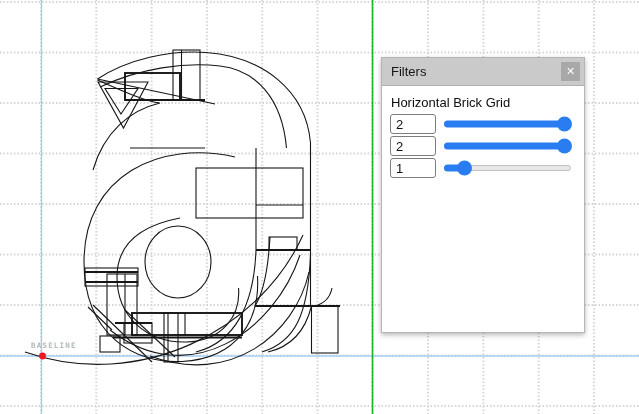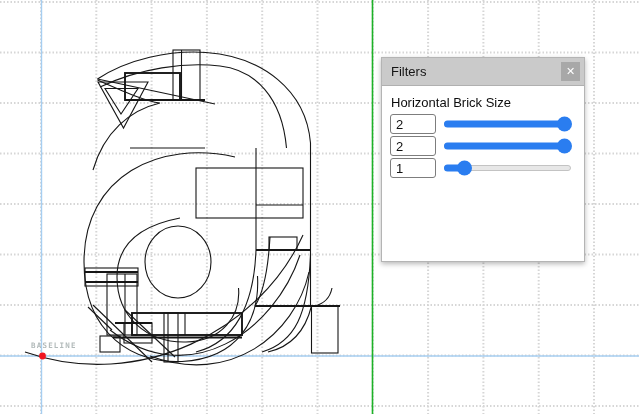--- a/index.html
+++ b/index.html
@@ -1,21 +1,21 @@
 <!DOCTYPE html>
 <html><head>
 <meta charset="utf-8">
 <style>
   html,body{margin:0;padding:0;background:#fff;}
   #stage{position:relative;width:639px;height:414px;overflow:hidden;background:#ffffff;
          font-family:"Liberation Sans",sans-serif;}
   #artwork{position:absolute;left:0;top:0;}
 
   
-  #filters-panel{position:absolute;left:381px;top:57px;width:204px;height:205px;
+  #filters-panel{position:absolute;left:381px;top:57px;width:204px;height:276px;
     background:#ffffff;border:1px solid #b4b4b4;box-sizing:border-box;
     box-shadow:0 2px 5px rgba(0,0,0,.28);}
   #panel-titlebar{height:28px;background:#cacaca;border-bottom:1px solid #b0b0b0;
     display:flex;align-items:center;justify-content:space-between;padding:0 4px 0 9px;
     box-sizing:border-box;cursor:default;}
   #panel-title{font-size:13px;color:#141414;}
   #panel-close{width:19px;height:19px;background:#a8a8a8;color:#ffffff;border:none;
     font-size:11px;line-height:19px;text-align:center;padding:0;cursor:pointer;
     font-family:"DejaVu Sans",sans-serif;}
   #panel-body{padding:2px 13px 0 8px;}
@@ -126,21 +126,21 @@
     <circle cx="42.5" cy="356" r="3.4" fill="#f01420"></circle>
   </svg>
 
   <div id="filters-panel">
     <div id="panel-titlebar">
       <span id="panel-title">Filters</span>
       <button id="panel-close">✕</button>
     </div>
     <div id="panel-body">
     <div class="control-group">
-      <div class="control-label">Horizontal Brick Size</div>
+      <div class="control-label">Horizontal Brick Grid</div>
       <div class="control-row">
         <input class="value-input" type="text" value="2" style="">
         <div class="slider">
           <div class="slider-track"></div>
           <div class="slider-fill" style="width: calc(95% + 5px); background: rgb(42, 125, 240);"></div>
           <div class="slider-thumb" style="left: calc(95% - 7.5px); background: rgb(42, 125, 240);"></div>
         </div>
       </div>
     </div>
 

